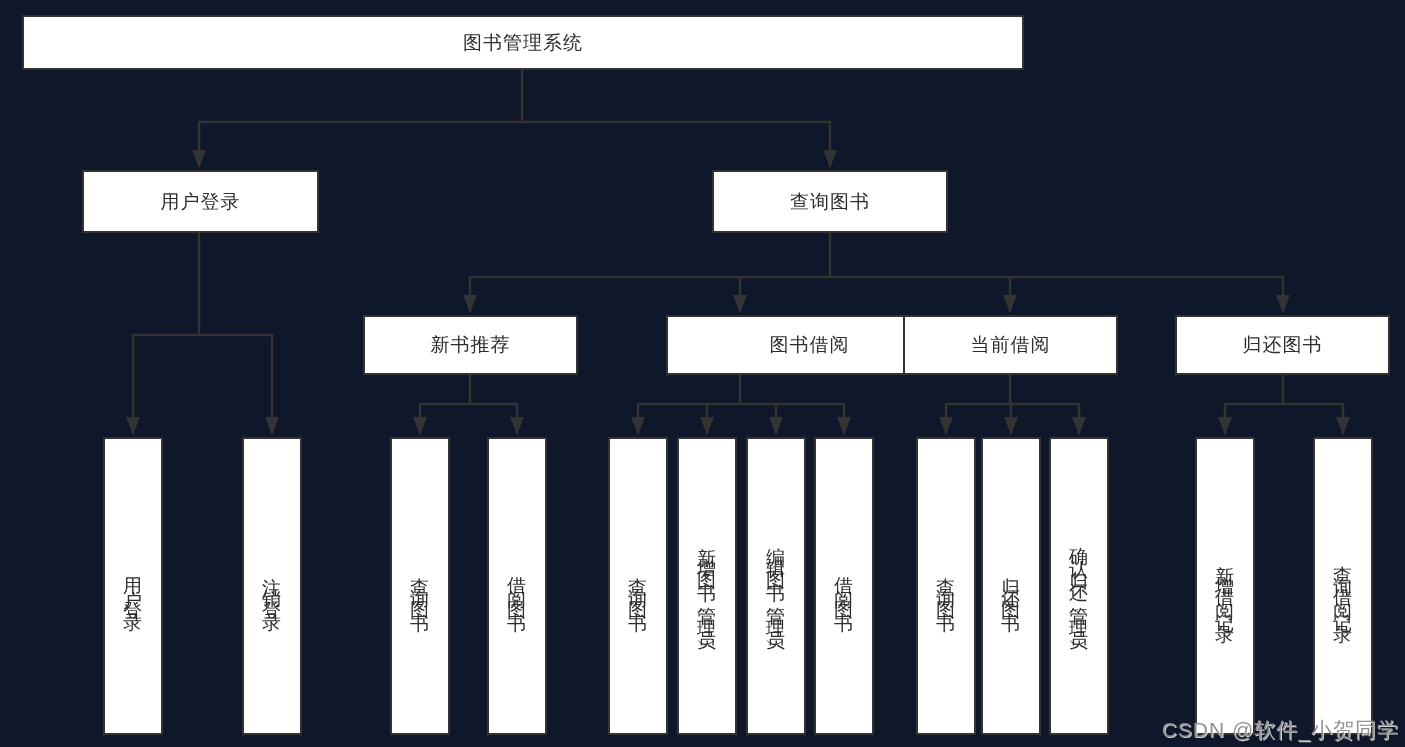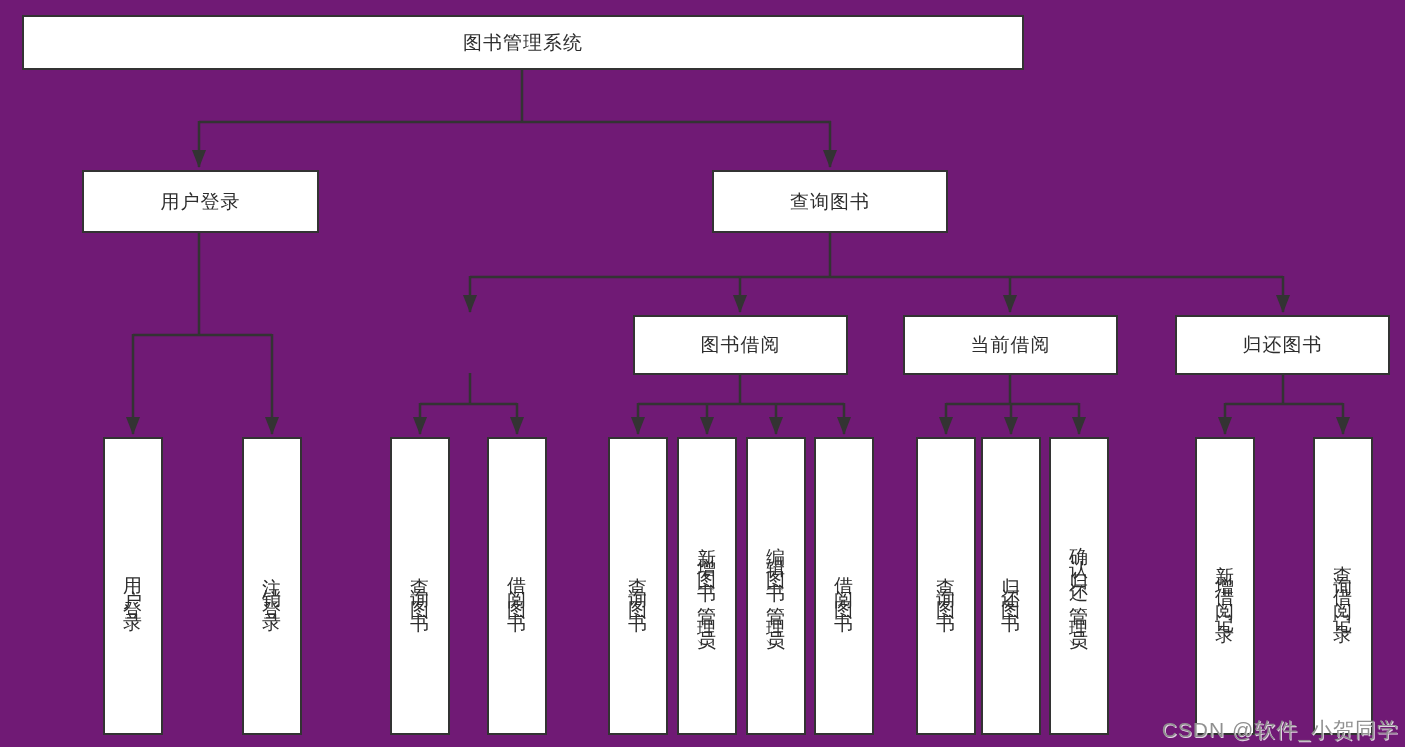--- a/index.html
+++ b/index.html
@@ -5,21 +5,21 @@
   html, body {
     margin: 0;
     padding: 0;
     background: #ffffff;
     font-family: "Liberation Sans", "DejaVu Sans", sans-serif;
   }
   #stage {
     position: relative;
     width: 1405px;
     height: 747px;
-    background: #701a75;
+    background: #0f172a;
     overflow: hidden;
   }
   #edges {
     position: absolute;
     left: 0; top: 0;
     width: 1405px;
     height: 747px;
     pointer-events: none;
   }
   .node {
@@ -46,21 +46,21 @@
     white-space: nowrap;
   }
   
   .n-root      { left: 22px;  top: 15px;  width: 998px; height: 51px; }
   
   .n-login     { left: 82px;  top: 170px; width: 233px; height: 59px; }
   .n-bookmgmt  { left: 712px; top: 170px; width: 232px; height: 59px; }
   
   .n-l3        { top: 315px; width: 211px; height: 56px; }
   .n-newrec    { left: 363px; }
-  .n-borrowing { left: 633px; }
+  .n-borrowing { left: 666px; padding-left: 36px; }
   .n-current   { left: 903px; }
   .n-records   { left: 1175px; }
   
   .leaf        { top: 437px; width: 56px; height: 294px; }
   .lf-1  { left: 103px;  }
   .lf-2  { left: 242px;  }
   .lf-3  { left: 390px;  }
   .lf-4  { left: 487px;  }
   .lf-5  { left: 608px;  }
   .lf-6  { left: 677px;  }
@@ -154,20 +154,23 @@
     <span class="hlabel">图书管理系统</span>
   </div>
 
   <div class="node n-login">
     <span class="hlabel">用户登录</span>
   </div>
   <div class="node n-bookmgmt">
     <span class="hlabel">查询图书</span>
   </div>
 
+  <div class="node n-l3 n-newrec">
+    <span class="hlabel">新书推荐</span>
+  </div>
   <div class="node n-l3 n-borrowing">
     <span class="hlabel">图书借阅</span>
   </div>
   <div class="node n-l3 n-current">
     <span class="hlabel">当前借阅</span>
   </div>
   <div class="node n-l3 n-records">
     <span class="hlabel">归还图书</span>
   </div>
 

